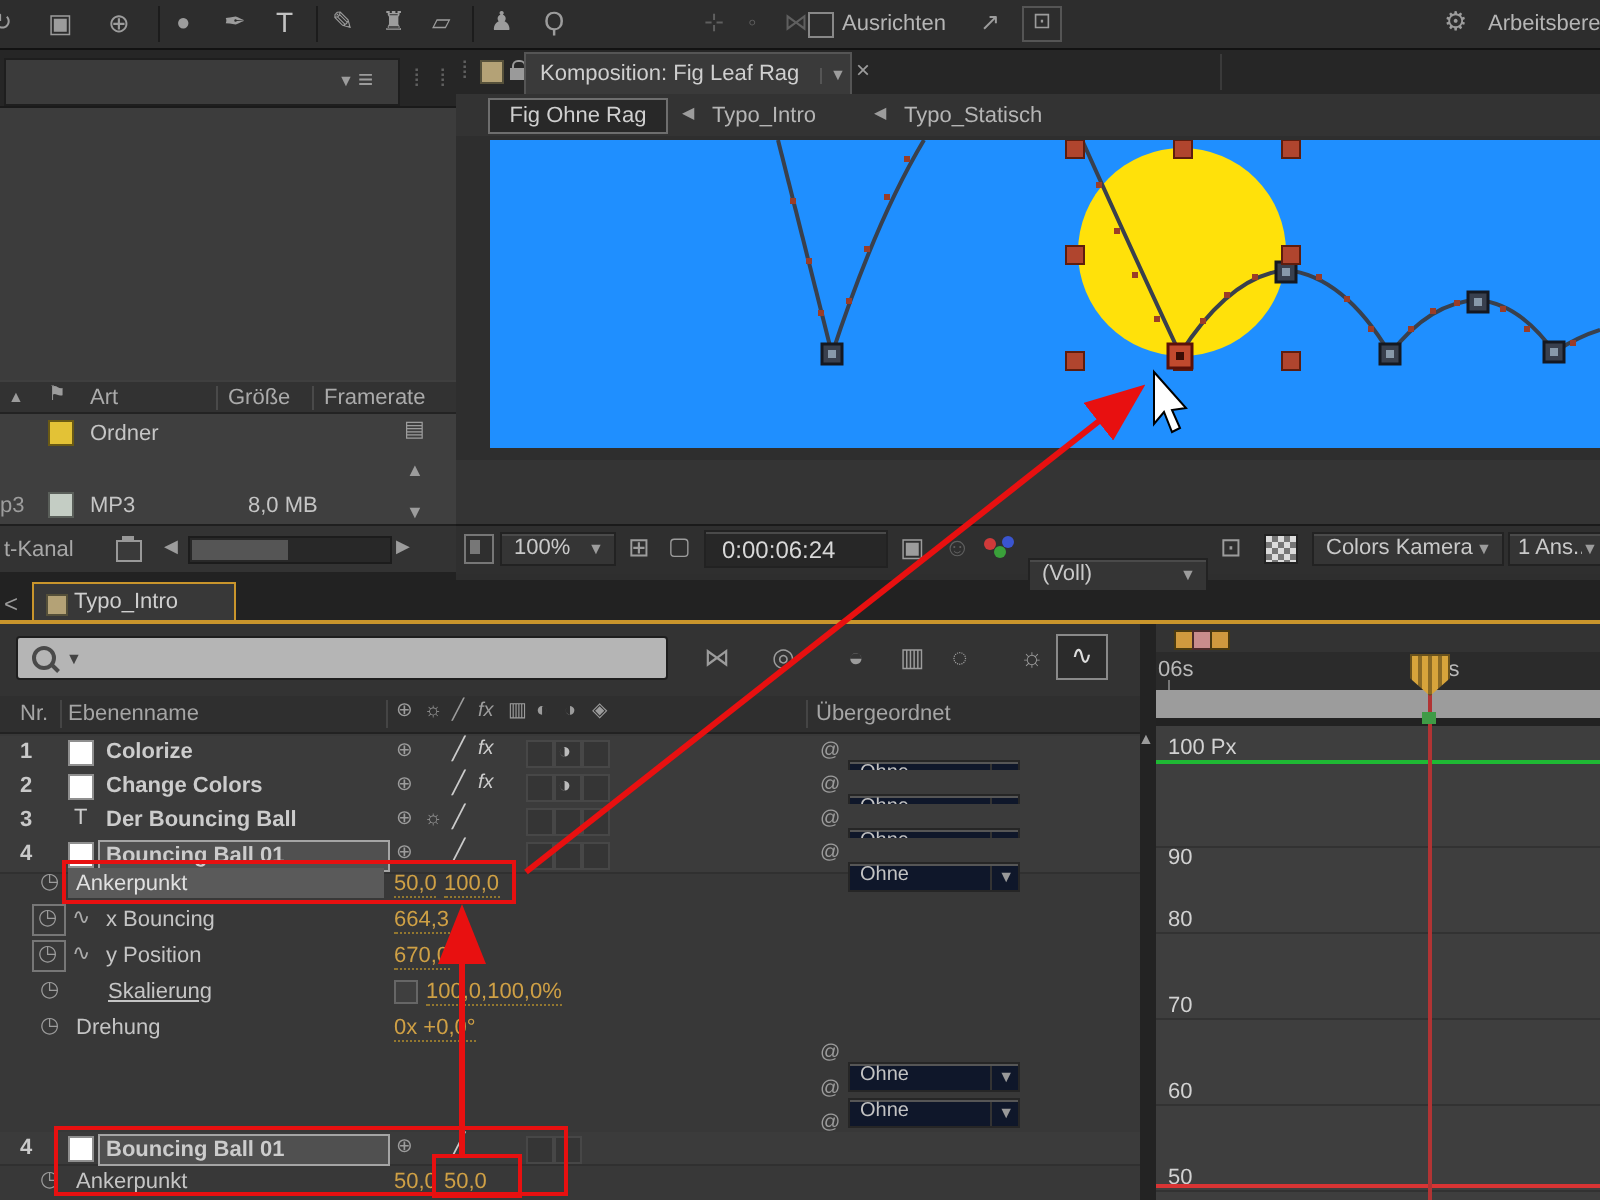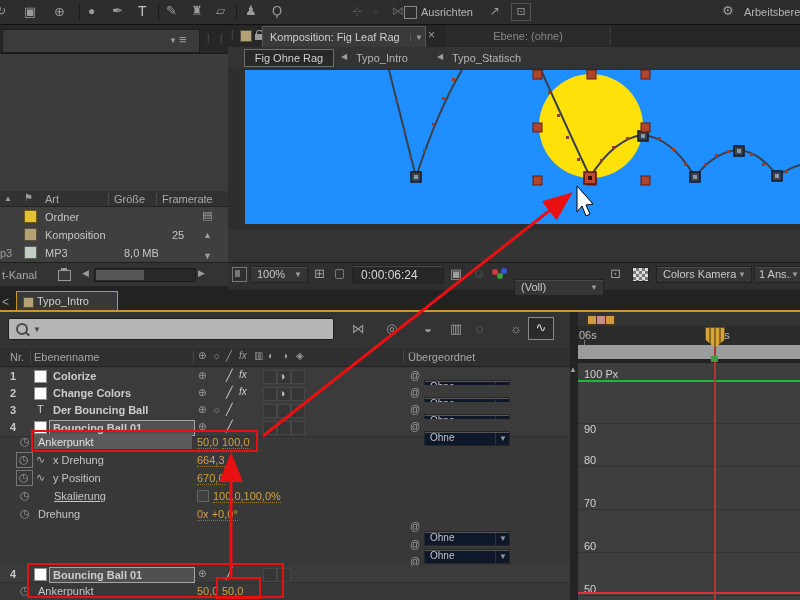--- a/index.html
+++ b/index.html
@@ -86,25 +86,20 @@
       <span class="abs" style="left:114px;top:2px;color:#ababab;">Größe</span>
       <span class="abs" style="left:162px;top:2px;color:#ababab;">Framerate</span>
       <span class="sep" style="left:108px;top:2px;height:12px;background:#4a4a4a;"></span>
       <span class="sep" style="left:156px;top:2px;height:12px;background:#4a4a4a;"></span>
     </div>
 
     <div class="abs" style="left:0;top:17px;width:200px;height:18px;">
       <span class="swatch" style="left:24px;top:3px;background:#e3c236;border-color:#6a5a14;"></span>
       <span class="abs" style="left:45px;top:4px;color:#c5c5c5;">Ordner</span>
     </div>
-    <div class="abs" style="left:0;top:35px;width:200px;height:18px;">
-      <span class="swatch" style="left:24px;top:3px;background:#b4a276;border-color:#5a5138;"></span>
-      <span class="abs" style="left:45px;top:4px;color:#c5c5c5;">Komposition</span>
-      <span class="abs" style="left:172px;top:4px;color:#c5c5c5;">25</span>
-    </div>
     <div class="abs" style="left:0;top:53px;width:200px;height:18px;">
       <span class="abs" style="left:0;top:4px;color:#9d9d9d;">p3</span>
       <span class="swatch" style="left:24px;top:3px;background:#c4cdc4;border-color:#5a5f5a;"></span>
       <span class="abs" style="left:45px;top:4px;color:#c5c5c5;">MP3</span>
       <span class="abs" style="left:124px;top:4px;color:#c5c5c5;">8,0 MB</span>
     </div>
     <span class="glyph" style="left:202px;top:20px;font-size:11px;">▤</span>
     <span class="glyph" style="left:203px;top:41px;font-size:9px;">▲</span>
     <span class="glyph" style="left:203px;top:62px;font-size:9px;">▼</span>
 
@@ -123,23 +118,20 @@
 
     <div class="abs" style="left:0;top:0;width:572px;height:22px;background:#262626;">
       <span class="glyph dim" style="left:3px;top:4px;">⦙</span>
       <span class="abs" style="left:12px;top:5px;width:10px;height:10px;background:#b4a276;border:1px solid #55503a;"></span>
       <span class="lockicon" style="left:27px;top:9px;"></span>
       <div class="tabbox" style="left:34px;top:1px;width:162px;height:20px;">
         <span class="abs" style="left:7px;top:4px;color:#cfcfcf;white-space:nowrap;">Komposition: Fig Leaf Rag</span>
         <span class="glyph" style="left:147px;top:7px;font-size:8px;border-left:1px solid #555;padding-left:4px;">▼</span>
       </div>
       <span class="glyph" style="left:200px;top:4px;font-size:12px;">×</span>
-      <div class="abs" style="left:218px;top:1px;width:164px;height:20px;background:#2b2b2b;text-align:center;">
-        <span style="color:#868686;line-height:20px;">Ebene: (ohne)</span>
-      </div>
       <span class="sep" style="left:382px;top:2px;height:18px;background:#3a3a3a;"></span>
     </div>
 
     <div class="abs" style="left:0;top:22px;width:572px;height:21px;background:#333;">
       <div class="abs" style="left:16px;top:2px;width:88px;height:16px;background:#282828;border:1px solid #6e6e6e;text-align:center;">
         <span style="color:#d0d0d0;line-height:16px;">Fig Ohne Rag</span>
       </div>
       <span class="glyph" style="left:113px;top:6px;font-size:8px;">◀</span>
       <span class="abs" style="left:128px;top:5px;color:#b5b5b5;">Typo_Intro</span>
       <span class="glyph" style="left:209px;top:6px;font-size:8px;">◀</span>
@@ -367,21 +359,21 @@
       <span class="glyph" style="left:20px;top:3px;font-size:11px;">◷</span>
       <div class="abs" style="left:34px;top:1px;width:158px;height:15px;background:#5a5a5a;"></div>
       <span class="abs" style="left:38px;top:3px;color:#e0e0e0;">Ankerpunkt</span>
       <span class="abs val dot-ul" style="left:197px;top:3px;">50,0</span>
       <span class="abs val dot-ul" style="left:222px;top:3px;">100,0</span>
     </div>
     <div class="abs" style="left:0;top:139px;width:570px;height:18px;">
       <span class="abs" style="left:16px;top:1px;width:15px;height:14px;border:1px solid #777;"></span>
       <span class="glyph" style="left:19px;top:3px;font-size:11px;">◷</span>
       <span class="glyph" style="left:36px;top:3px;font-size:11px;color:#aaa;">∿</span>
-      <span class="abs" style="left:53px;top:3px;color:#c5c5c5;">x Drehung</span>
+      <span class="abs" style="left:53px;top:3px;color:#c5c5c5;">x Bouncing</span>
       <span class="abs val dot-ul" style="left:197px;top:3px;">664,3</span>
     </div>
     <div class="abs" style="left:0;top:157px;width:570px;height:18px;">
       <span class="abs" style="left:16px;top:1px;width:15px;height:14px;border:1px solid #777;"></span>
       <span class="glyph" style="left:19px;top:3px;font-size:11px;">◷</span>
       <span class="glyph" style="left:36px;top:3px;font-size:11px;color:#aaa;">∿</span>
       <span class="abs" style="left:53px;top:3px;color:#c5c5c5;">y Position</span>
       <span class="abs val dot-ul" style="left:197px;top:3px;">670,0</span>
     </div>
     <div class="abs" style="left:0;top:175px;width:570px;height:18px;">

